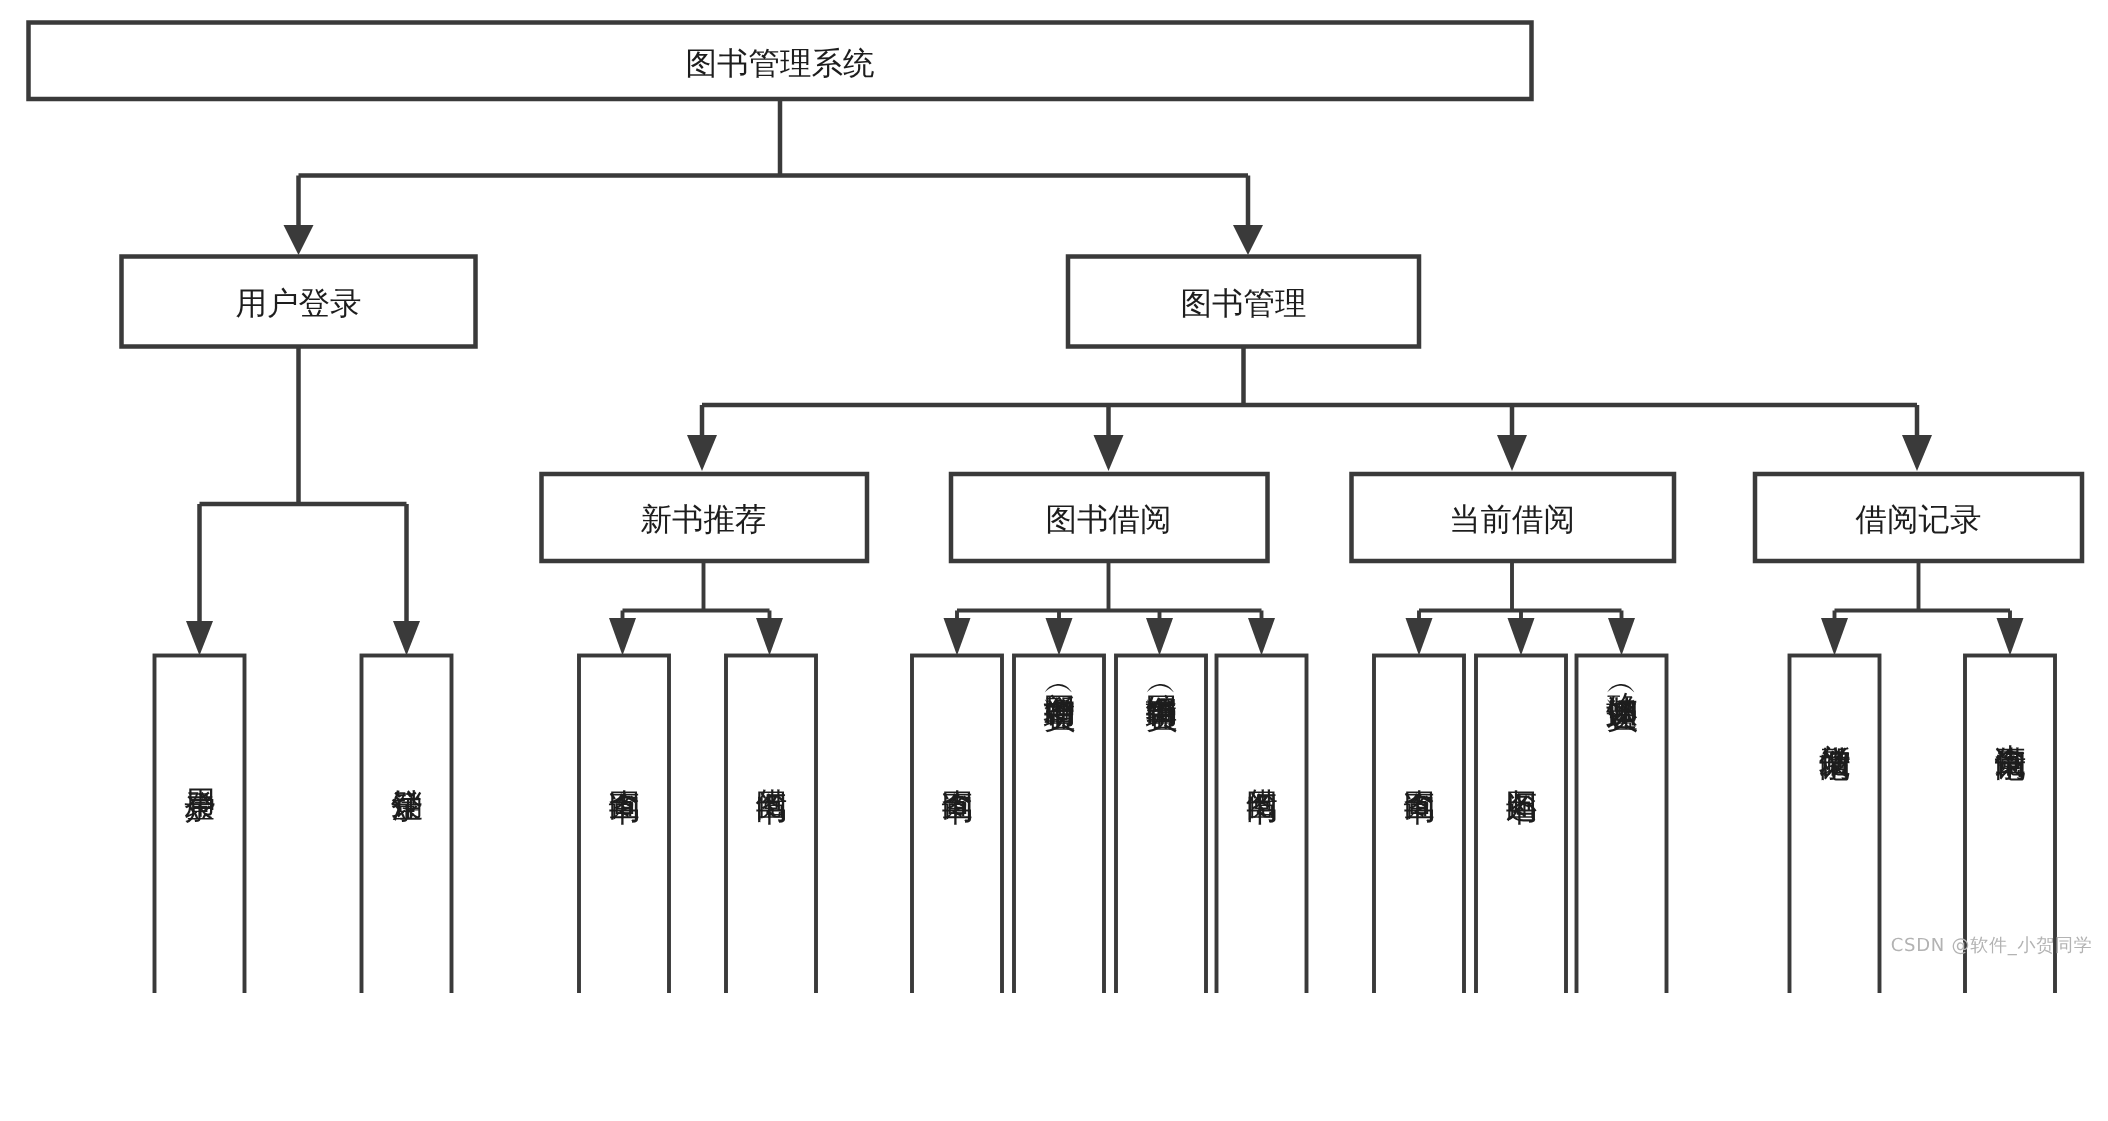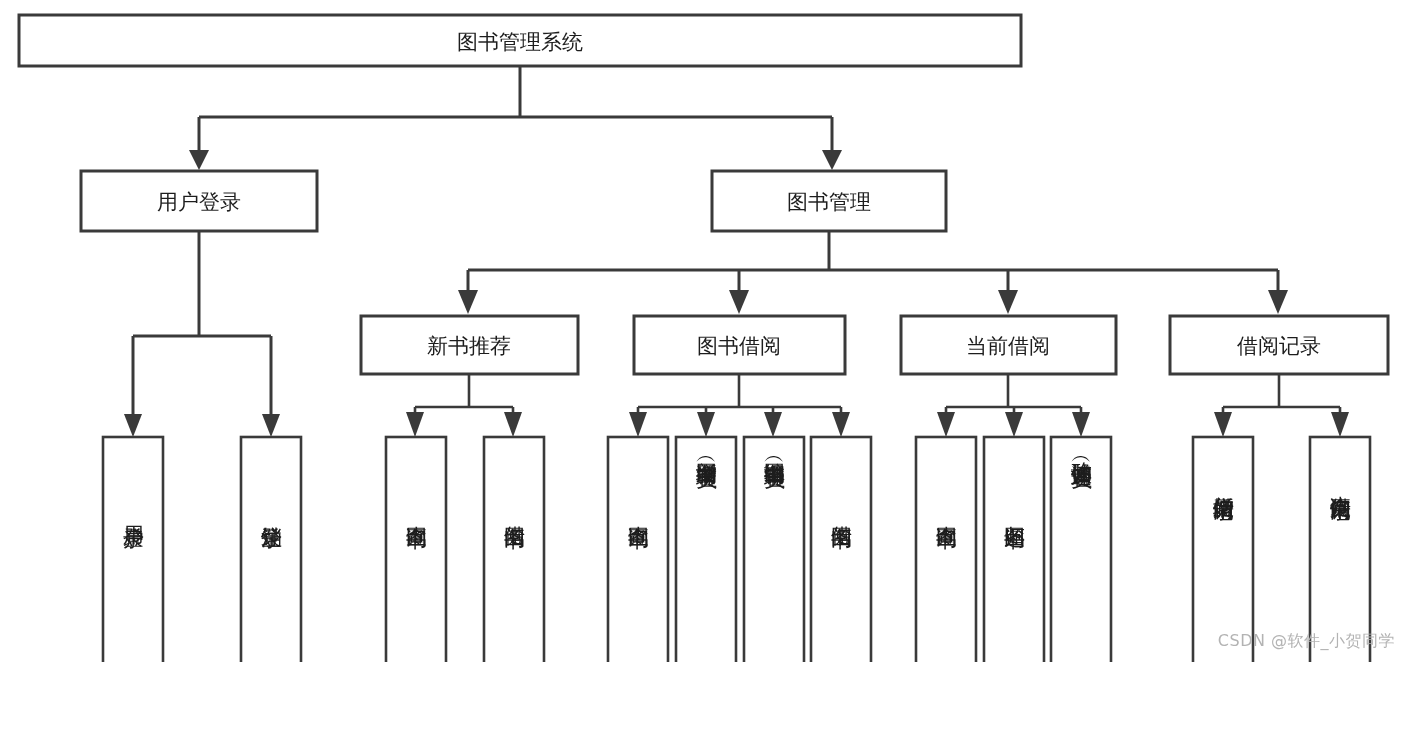--- a/index.html
+++ b/index.html
@@ -68,23 +68,23 @@
     font-family: "DejaVu Sans", "Liberation Sans", sans-serif;
     font-size: 21px;
     line-height: 1.18;
     letter-spacing: 1px;
     color: #1d1d1d;
     white-space: nowrap;
   }
   .watermark {
     position: absolute;
     right: 10px;
-    bottom: 10px;
+    bottom: 23px;
     font-family: "DejaVu Sans", "Liberation Sans", sans-serif;
-    font-size: 16px;
+    font-size: 12px;
     color: #b3b3b3;
     letter-spacing: 0.5px;
     user-select: none;
   }
 </style>
 </head>
 <body>
 
 <div id="diagram-root">
 

